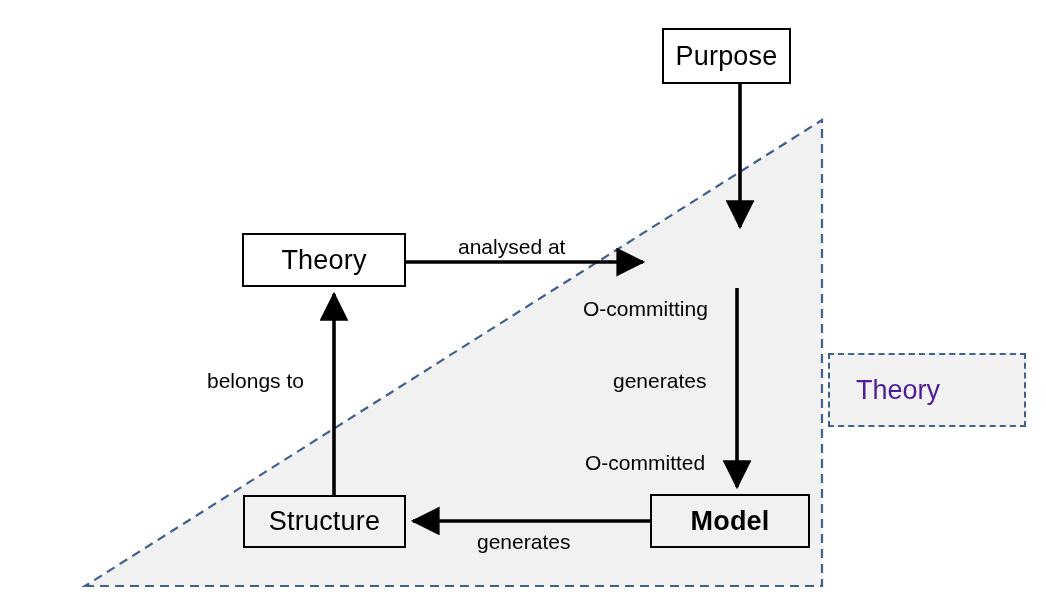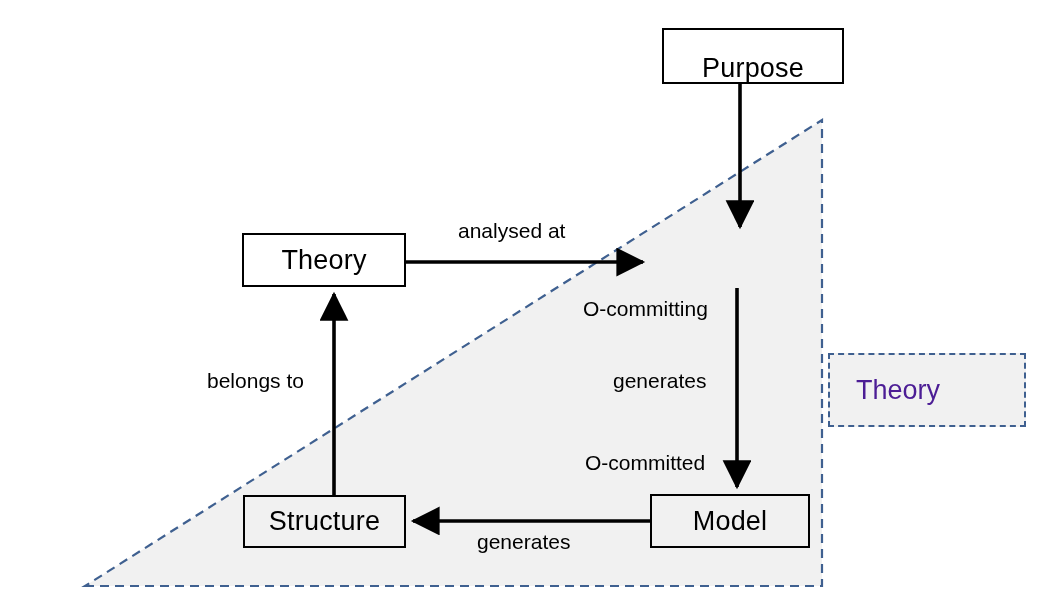--- a/index.html
+++ b/index.html
@@ -73,42 +73,42 @@
 
     <path id="edge-system-loa" d="M 406 262 L 643 262" fill="none" stroke="#000000" stroke-width="3.6" marker-end="url(#arrowhead)"></path>
 
     <path id="edge-loa-model" d="M 737 288 L 737 487" fill="none" stroke="#000000" stroke-width="3.6" marker-end="url(#arrowhead)"></path>
 
     <path id="edge-model-structure" d="M 650 521 L 413 521" fill="none" stroke="#000000" stroke-width="3.6" marker-end="url(#arrowhead)"></path>
 
     <path id="edge-structure-system" d="M 334 495 L 334 294" fill="none" stroke="#000000" stroke-width="3.6" marker-end="url(#arrowhead)"></path>
   </svg>
 
-  <div class="node-box" id="node-purpose" style="left:662px; top:28px; width:182px; height:56px;align-items:flex-end;">
+  <div class="node-box" id="node-purpose" style="left:662px; top:28px; width:129px; height:56px;">
     <span>Purpose</span>
   </div>
 
   <div class="node-box" id="node-system" style="left:242px; top:233px; width:164px; height:54px;">
     <span>Theory</span>
   </div>
 
 
   <div class="node-box" id="node-structure" style="left:243px; top:495px; width:163px; height:53px;text-align:center;">
     <span>Structure</span>
   </div>
 
-  <div class="node-box" id="node-model" style="left:650px; top:494px; width:160px; height:54px;">
+  <div class="node-box" id="node-model" style="left:650px; top:494px; width:160px; height:54px;font-weight:bold;">
     <span>Model</span>
   </div>
 
   <div class="legend-box" id="legend-theory" style="left:828px; top:353px; width:198px; height:74px;">
     <span>Theory</span>
   </div>
 
-  <div class="edge-label" style="left:458px; top:220px;"><span>analysed at</span></div>
+  <div class="edge-label" style="left:458px; top:236px;"><span>analysed at</span></div>
 
   <div class="edge-label" style="left:583px; top:298px;"><span>O-committing</span></div>
 
   <div class="edge-label" style="left:613px; top:370px;"><span>generates</span></div>
 
   <div class="edge-label" style="left:585px; top:452px;"><span>O-committed</span></div>
 
   <div class="edge-label" style="left:207px; top:370px;"><span>belongs to</span></div>
 
   <div class="edge-label" style="left:477px; top:531px;"><span>generates</span></div>

